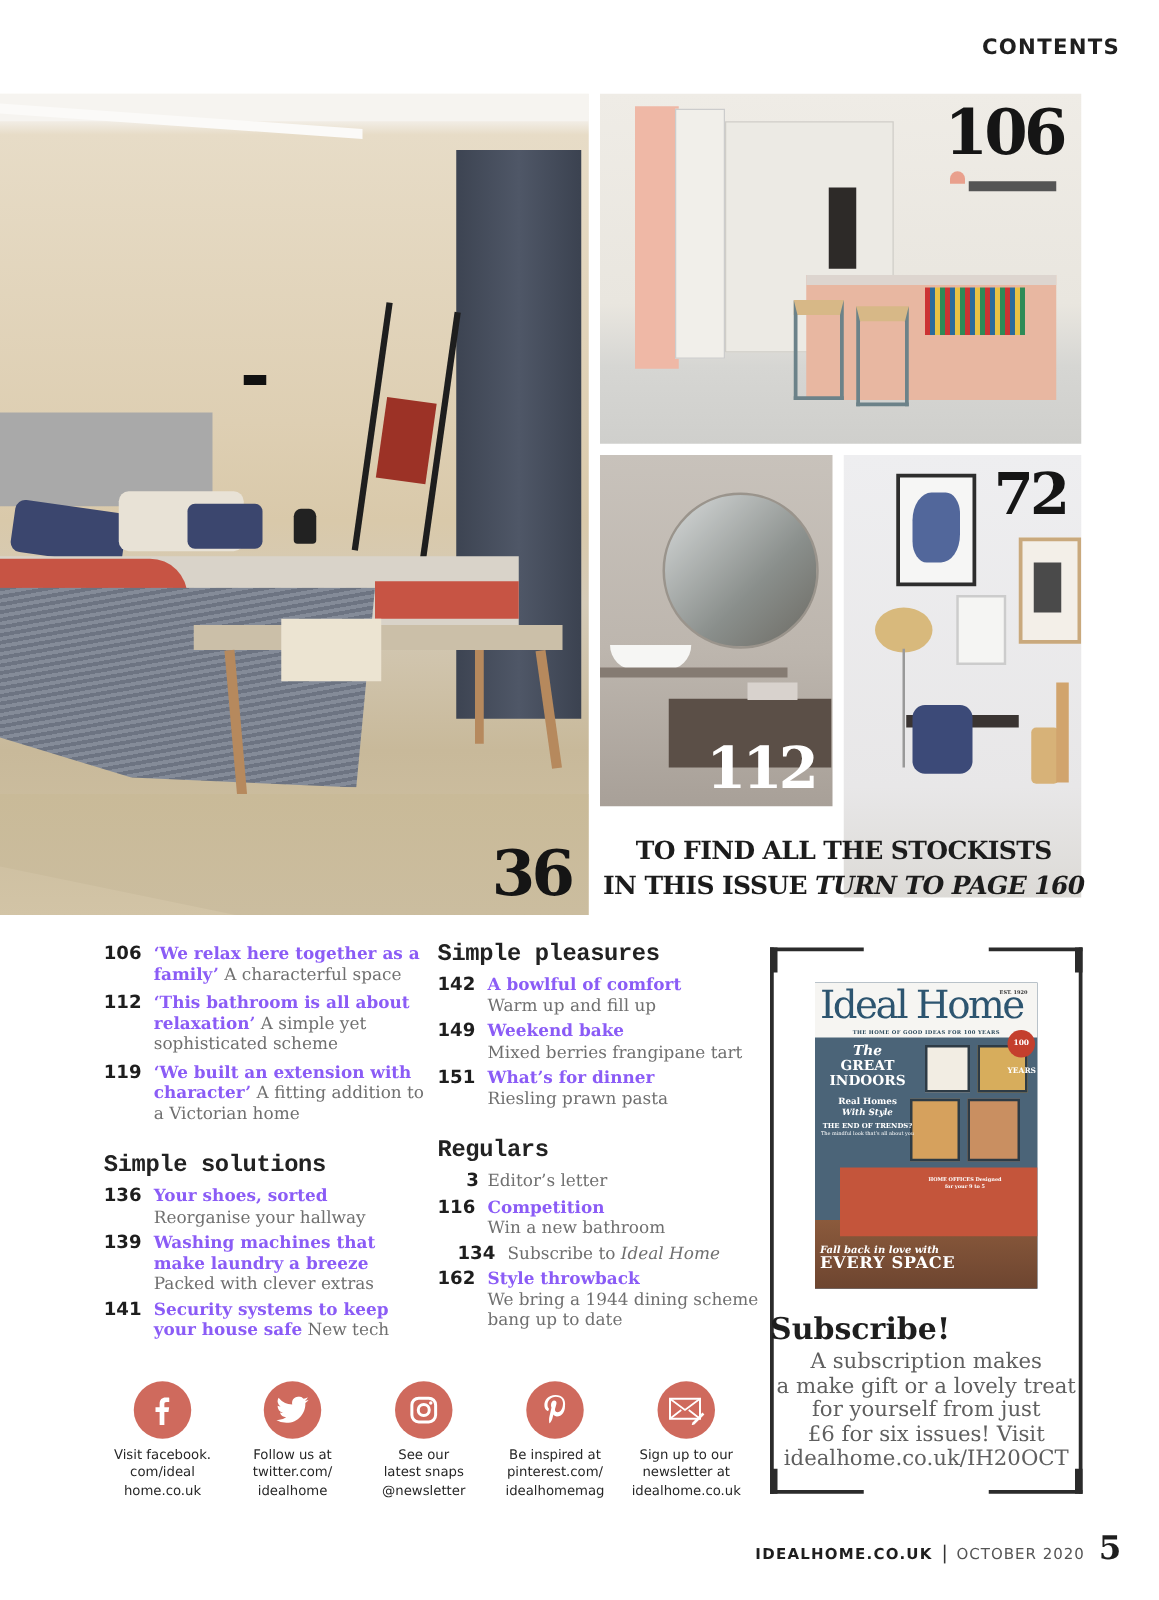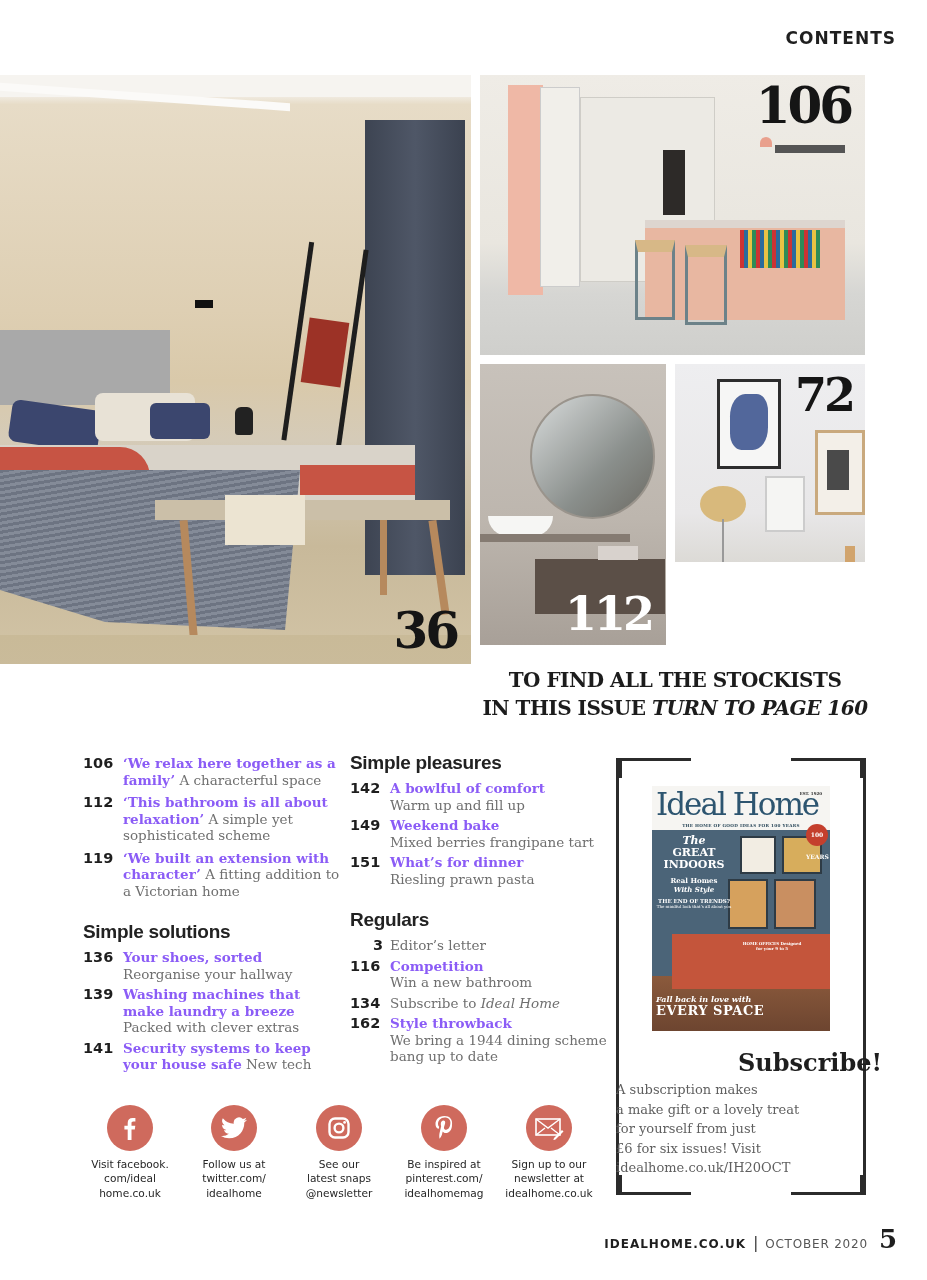--- a/index.html
+++ b/index.html
@@ -6,27 +6,27 @@
   html, body { width: 927px; height: 1280px; background: #ffffff; overflow: hidden; }
   body { position: relative; font-family: "DejaVu Serif", serif; color: #1e1e1e; }
 
   .header-label {
     position: absolute; right: 31px; top: 28px;
     font-family: "DejaVu Sans", sans-serif; font-weight: bold; font-size: 17px; letter-spacing: 1px; color: #1f1f1f;
   }
 
   
   .photo { position: absolute; overflow: hidden; }
-  .photo-bedroom { left: 0; top: 75px; width: 471px; height: 589px;
+  .photo-bedroom { left: 0; top: 75px; width: 471px; height: 657px;
     background: linear-gradient(180deg, #f4f1ec 0%, #f4f1ec 3%, #e7dcc7 5%, #decfb3 40%, #d9c9aa 52%, #d5cbb8 62%, #c8b99a 80%, #d2c4a6 100%); }
   .photo-kitchen { left: 480px; top: 75px; width: 385px; height: 280px;
     background: linear-gradient(180deg, #efece6 0%, #e9e6df 60%, #d6d6d3 78%, #cfcfcc 100%); }
   .photo-bathroom { left: 480px; top: 364px; width: 186px; height: 281px;
     background: linear-gradient(180deg, #c8c2bb 0%, #bdb6ae 55%, #a8a098 100%); }
-  .photo-hallway { left: 675px; top: 364px; width: 190px; height: 198px;
+  .photo-hallway { left: 675px; top: 364px; width: 190px; height: 354px;
     background: linear-gradient(180deg, #eeeef0 0%, #e8e7e8 75%, #dcdad6 100%); }
 
   .shape { position: absolute; }
 
   .big-num {
     position: absolute; font-family: "DejaVu Serif", serif; font-weight: bold;
     letter-spacing: -3px; line-height: 1;
   }
 
   .stockists {
@@ -34,21 +34,21 @@
     font-family: "DejaVu Serif", serif; font-weight: bold; font-size: 20px; line-height: 28px; color: #1c1c1c;
     letter-spacing: -0.5px;
   }
   .stockists .it { font-style: italic; }
 
   
   .col { position: absolute; }
   .col-left { left: 83px; top: 755px; width: 260px; }
   .col-mid { left: 350px; top: 752px; width: 260px; }
 
-  .section-title { font-family: Liberation Sans, sans-serif; font-weight: bold; font-size: 19px; color: #222; margin-bottom: 6px; letter-spacing: -0.3px; }
+  .section-title { font-family: Liberation Mono, monospace; font-weight: bold; font-size: 19px; color: #222; margin-bottom: 6px; letter-spacing: -0.3px; }
   .entry { display: flex; margin-bottom: 6px; font-size: 13.5px; line-height: 16.5px; }
   .entry .pg { width: 40px; flex: none; font-family: "DejaVu Sans", sans-serif; font-weight: bold; font-size: 14.5px; color: #1e1e1e; }
   .entry .pg.right { text-align: right; padding-right: 7px; }
   .entry .txt { flex: 1; }
   .entry .ttl { font-weight: bold; color: #8b5cf6; }
   .entry .dsc { color: #6f6f6f; }
   .entry .dsc.it { font-style: italic; }
 
   
   .sub-box { position: absolute; left: 616px; top: 758px; width: 250px; height: 437px; }
@@ -66,22 +66,22 @@
   .cover-headline .l4 { font-size: 7px; font-style: italic; }
   .cover-headline .l5 { font-size: 5.5px; margin-top: 4px; }
   .cover-headline .l6 { font-size: 4px; font-weight: normal; }
   .cover-frame { position: absolute; background: #f2ede3; border: 2px solid #2e3b45; }
   .cover-table { position: absolute; left: 20px; top: 148px; width: 158px; height: 55px; background: #c4553b; }
   .cover-floor { position: absolute; left: 0; top: 190px; width: 100%; height: 55px; background: linear-gradient(180deg,#8b5a3c,#6d4530); }
   .cover-home-offices { position: absolute; left: 90px; top: 155px; width: 60px; text-align: center; color: #fff; font-size: 4px; font-weight: bold; }
   .cover-bottom { position: absolute; left: 4px; top: 208px; color: #fff; }
   .cover-bottom .b1 { font-style: italic; font-weight: bold; font-size: 8px; }
   .cover-bottom .b2 { font-weight: bold; font-size: 13px; letter-spacing: 0.5px; line-height: 13px; }
-  .sub-title { position: absolute; left: 16px; width: 100%; top: 290px; text-align: right; font-family: "DejaVu Serif", serif; font-weight: bold; font-size: 24px; color: #1e1e1e; }
-  .sub-text { position: absolute; left: 0; width: 100%; top: 322px; font-size: 13px; line-height: 19.5px; color: #5f5f5f; }
+  .sub-title { position: absolute; left: 0; width: 100%; top: 290px; text-align: left; font-family: "DejaVu Serif", serif; font-weight: bold; font-size: 24px; color: #1e1e1e; }
+  .sub-text { position: absolute; left: 0; width: 100%; top: 322px; text-align: center; font-size: 17px; line-height: 19.5px; color: #5f5f5f; }
 
   
   .social { position: absolute; top: 1105px; width: 130px; text-align: center; }
   .social .circle { width: 46px; height: 46px; border-radius: 50%; background: #cf6a5d; margin: 0 auto; display: flex; align-items: center; justify-content: center; }
   .social .lbl { margin-top: 6px; font-family: "DejaVu Sans", sans-serif; font-weight: normal; font-size: 10.6px; line-height: 14.3px; color: #262626; }
 
   
   .footer { position: absolute; right: 30px; top: 1224px; display: flex; align-items: baseline; gap: 7px; }
   .footer .site { font-family: "DejaVu Sans", sans-serif; font-weight: bold; font-size: 12px; letter-spacing: 1px; color: #1e1e1e; }
   .footer .sep { font-family: "DejaVu Sans", sans-serif; font-size: 15px; color: #333; }
@@ -227,21 +227,21 @@
         <div class="dsc">Editor’s letter</div>
       </div>
   </div>
   <div class="entry" style="margin-bottom:4px;">
     <div class="pg">116</div>
     <div class="txt">
         <div class="ttl">Competition</div>
         <div class="dsc">Win a new bathroom</div>
       </div>
   </div>
-  <div class="entry" style="margin-bottom:4px;">
+  <div class="entry" style="margin-bottom:4px;margin-left:16px;">
     <div class="pg">134</div>
     <div class="txt"><span class="dsc">Subscribe to </span><span class="dsc it">Ideal Home</span></div>
   </div>
   <div class="entry">
     <div class="pg">162</div>
     <div class="txt">
         <div class="ttl">Style throwback</div>
         <div class="dsc">We bring a 1944 dining scheme bang up to date</div>
       </div>
   </div>

